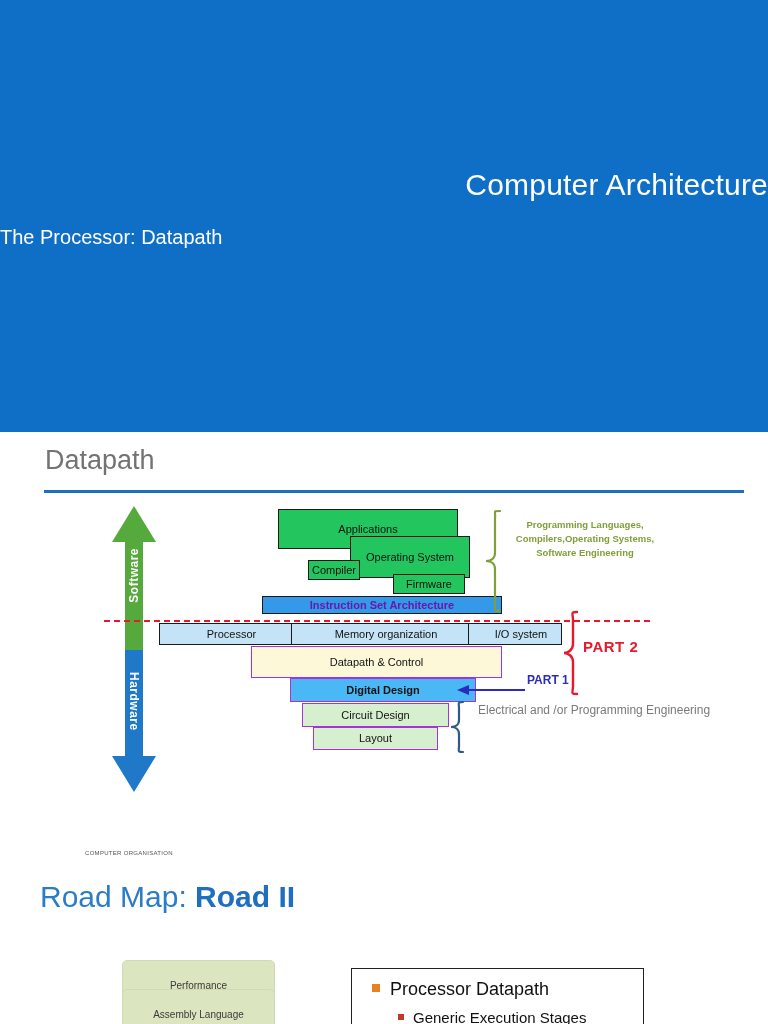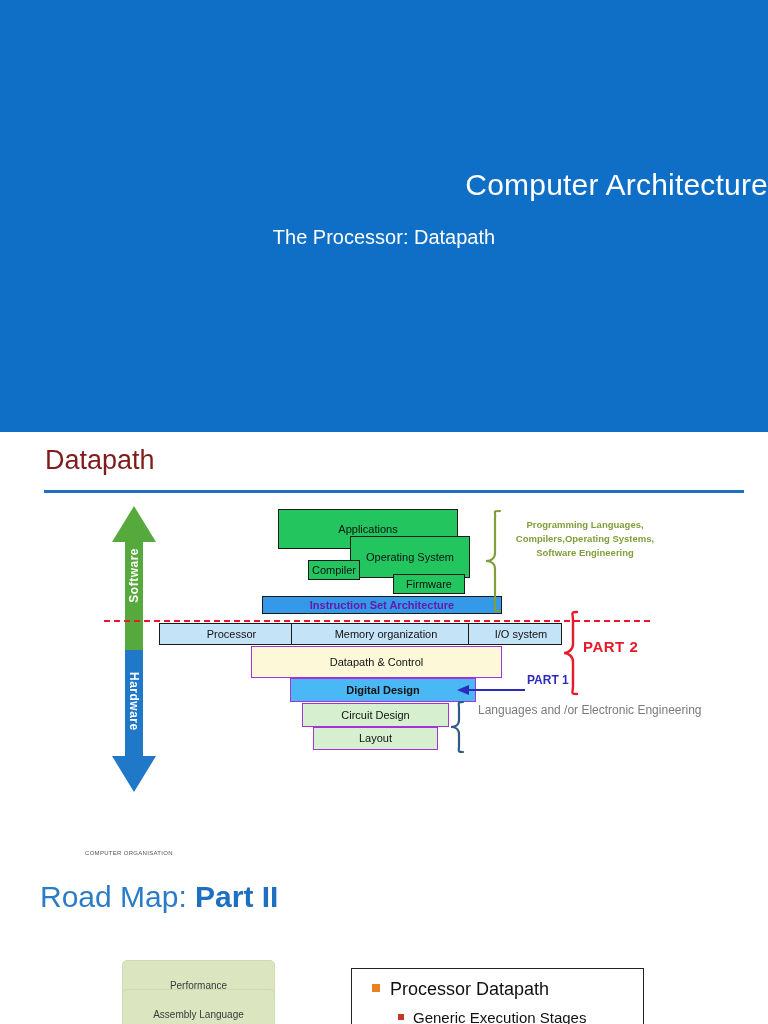--- a/index.html
+++ b/index.html
@@ -29,38 +29,37 @@
     text-align: right;
     color: #ffffff;
     font-size: 30px;
     font-weight: 400;
     letter-spacing: 0.2px;
   }
   #title-sub {
     position: absolute;
     left: 0; top: 226px;
     width: 768px;
-    text-align: center;
     color: #ffffff;
     font-size: 20px;
     font-weight: 400;
   }
 
   
   #datapath-slide {
     position: absolute;
     left: 0; top: 432px;
     width: 768px; height: 440px;
     background: #ffffff;
   }
   #datapath-heading {
     position: absolute;
     left: 45px; top: 13px;
     font-size: 27px;
-    color: #7f1d1d;
+    color: #737373;
     font-weight: 400;
   }
   #datapath-rule {
     position: absolute;
     left: 44px; top: 58px;
     width: 700px; height: 3px;
     background: #1f6fc0;
   }
   #slide2-footer {
     position: absolute;
@@ -297,29 +296,29 @@
 
     <svg style="position:absolute; left:455px; top:179px;" width="72" height="14" viewBox="0 0 72 14">
       <line x1="70" y1="7" x2="12" y2="7" stroke="#2b2bbd" stroke-width="2"></line>
       <path d="M2 7 L14 2 L14 12 Z" fill="#2b2bbd"></path>
     </svg>
     <div class="anno" id="anno-part1">PART 1</div>
 
     <svg style="position:absolute; left:449px; top:196px;" width="22" height="54" viewBox="0 0 22 54">
       <path d="M14 2 C8 2 10 3 10 8 L10 20 C10 25 6 27 2 27 C6 27 10 29 10 34 L10 46 C10 51 8 52 14 52" fill="none" stroke="#2e5a84" stroke-width="2.2" stroke-linecap="round"></path>
     </svg>
-    <div class="anno" id="anno-ee">Languages and /or Electronic Engineering</div>
+    <div class="anno" id="anno-ee">Electrical and /or Programming Engineering</div>
 
   </div>
 
   <div id="slide2-footer">COMPUTER ORGANISATION</div>
 </div>
 
 <div id="roadmap-slide">
-  <div id="roadmap-heading"><span>Road Map: </span><b>Part II</b></div>
+  <div id="roadmap-heading"><span>Road Map: </span><b>Road II</b></div>
 
   <div class="rm-box" id="rm-box-0">
     <span>Performance</span>
   </div>
   <div class="rm-box" id="rm-box-1">
     <span>Assembly Language</span>
   </div>
 </div>
 
 <div id="content-card">

